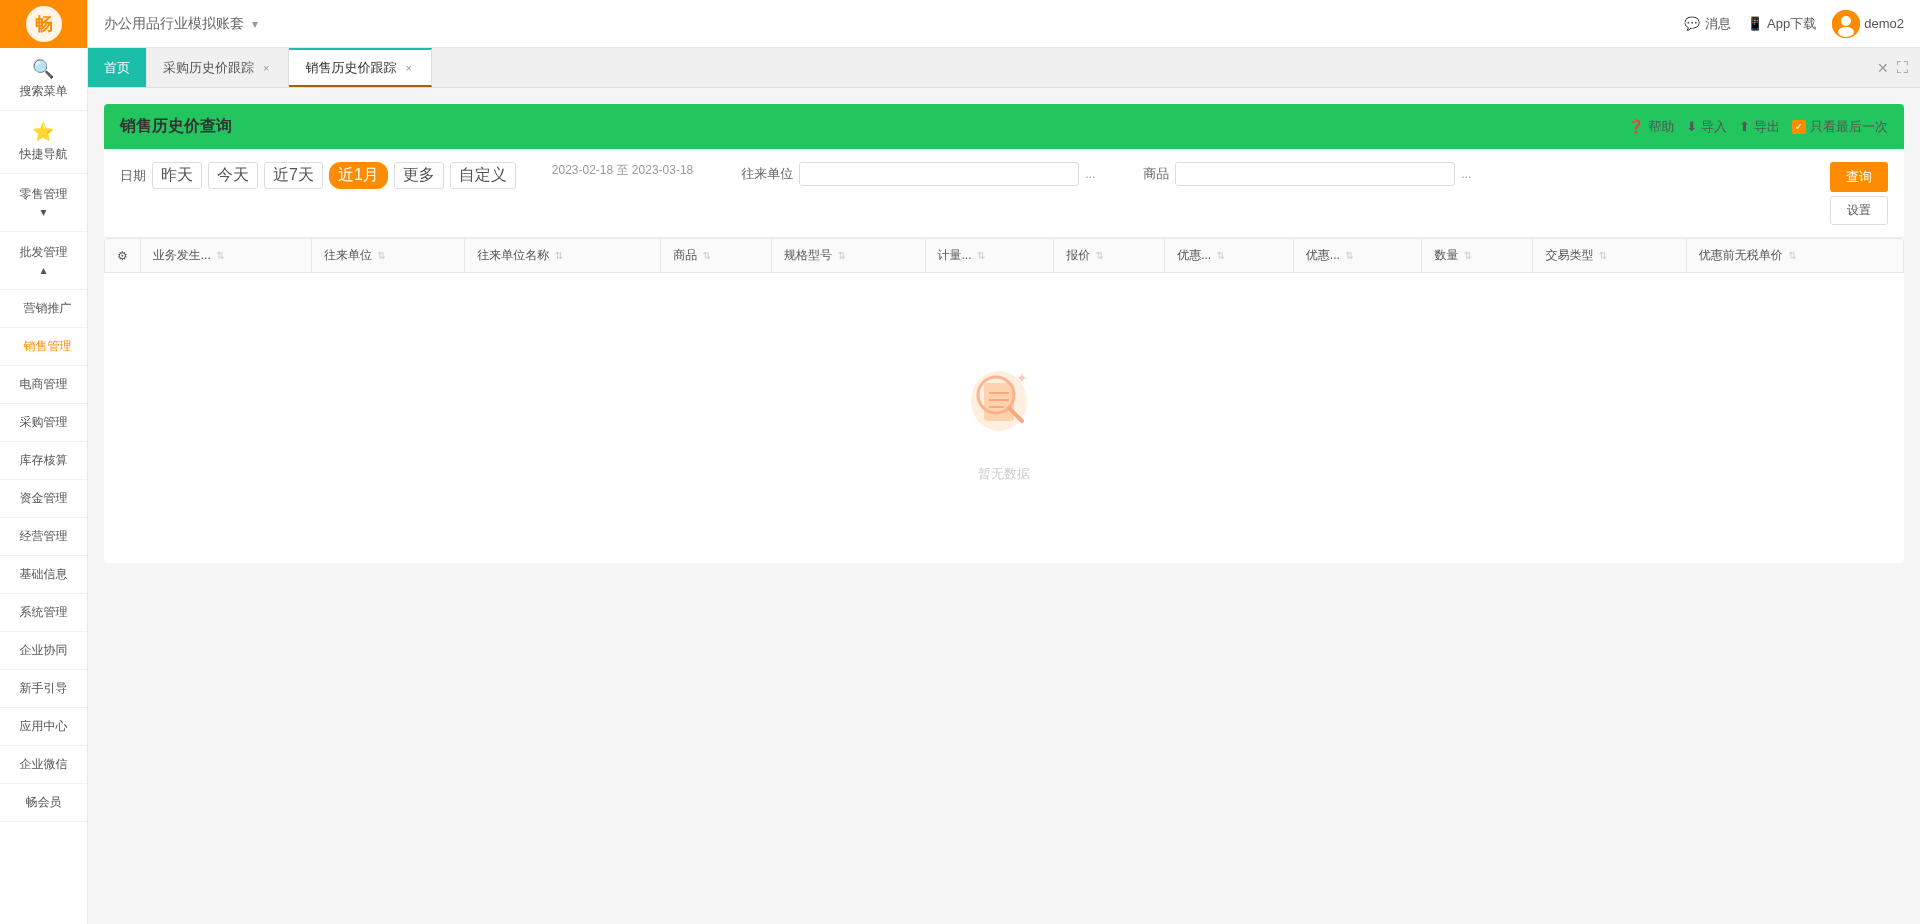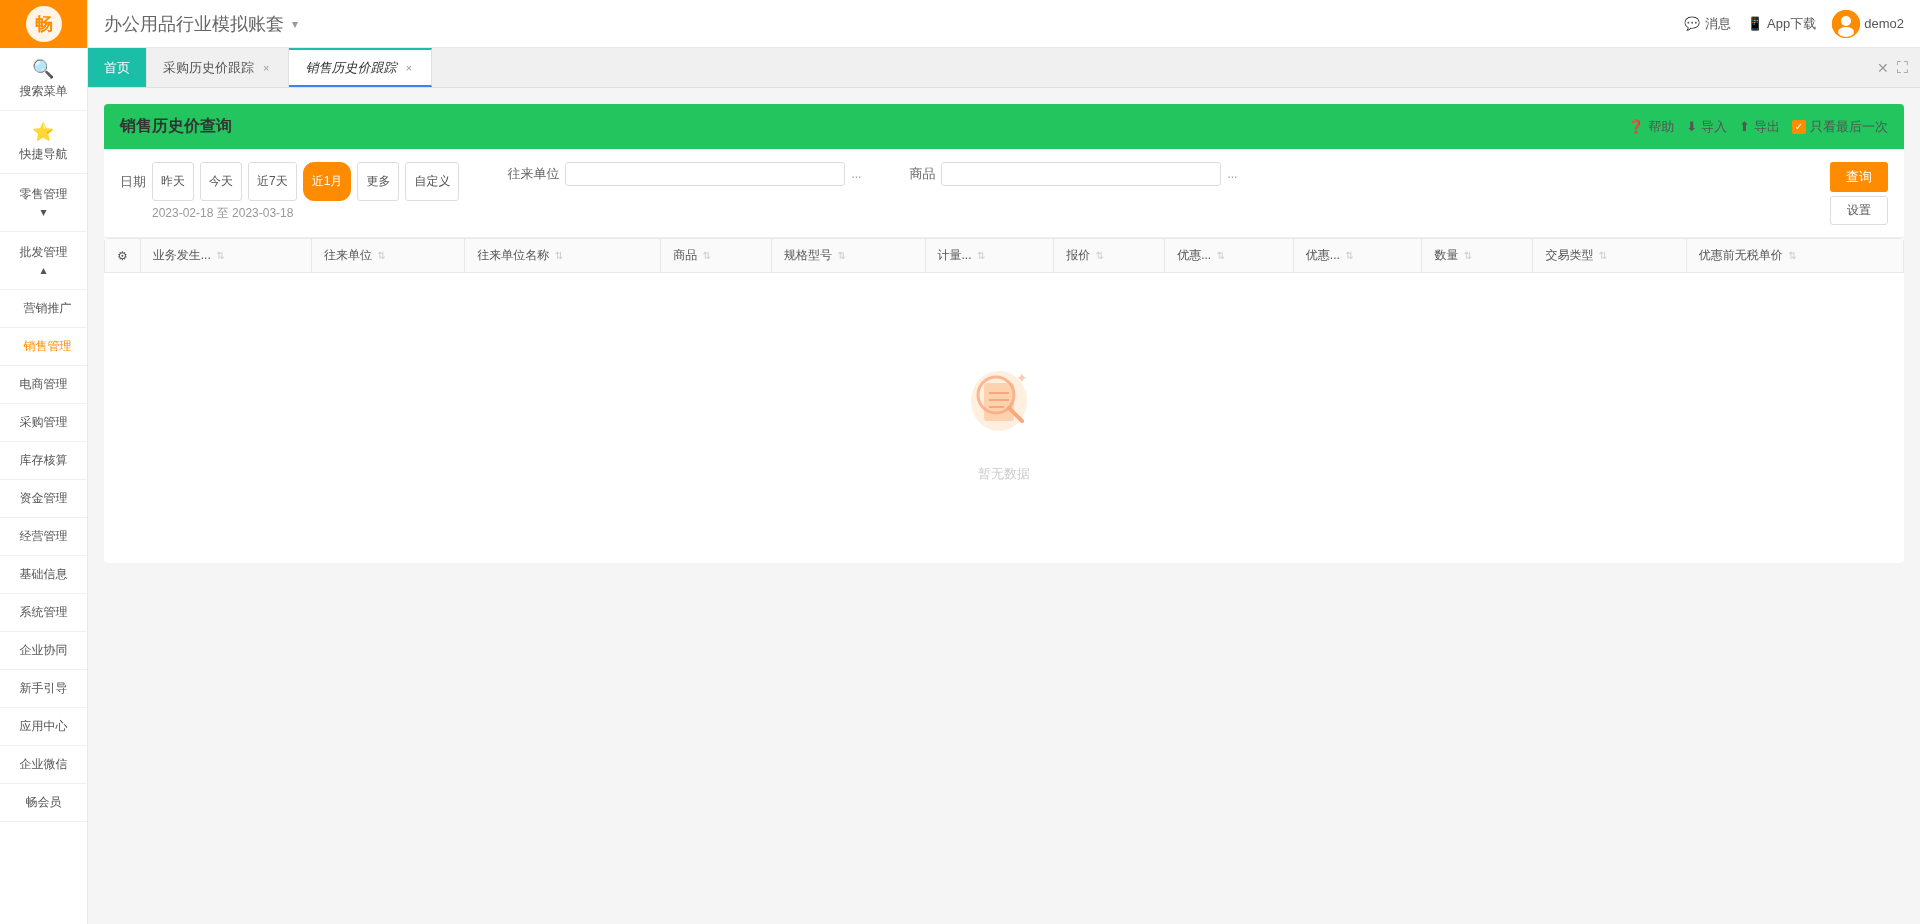--- a/index.html
+++ b/index.html
@@ -14,48 +14,48 @@
     .sidebar-item.active { color: #ff8c00; }
     .sidebar-item .icon { font-size: 18px; margin-bottom: 3px; }
     .sidebar-item.has-arrow { flex-direction: column; justify-content: center; gap: 2px; padding: 12px 4px; }
 
     
     .main { flex: 1; display: flex; flex-direction: column; height: 100vh; overflow: hidden; }
 
     
     .topbar { height: 48px; background: #fff; display: flex; align-items: center; justify-content: space-between; padding: 0 16px; border-bottom: 1px solid #e8e8e8; flex-shrink: 0; }
     .topbar-left { display: flex; align-items: center; gap: 8px; }
-    .topbar-title { font-size: 18px; color: #666; }
+    .topbar-title { font-size: 14px; color: #666; }
     .topbar-dropdown { color: #999; font-size: 12px; cursor: pointer; }
     .topbar-right { display: flex; align-items: center; gap: 16px; font-size: 13px; color: #555; }
     .topbar-right-item { display: flex; align-items: center; gap: 4px; cursor: pointer; }
     .avatar { width: 28px; height: 28px; border-radius: 50%; background: #ff8c00; display: flex; align-items: center; justify-content: center; color: #fff; font-size: 12px; }
 
     
     .tabs-bar { height: 40px; background: #f0f0f0; display: flex; align-items: stretch; flex-shrink: 0; border-bottom: 1px solid #e0e0e0; }
     .tab { display: flex; align-items: center; padding: 12px 16px; font-size: 13px; cursor: pointer; border-right: 1px solid #e0e0e0; gap: 6px; color: #555; background: #f0f0f0; }
-    .tab.active { background: #fff; color: #333; border-bottom: 2px solid #3b82f6; font-style: italic; }
+    .tab.active { background: #fff; color: #333; border-bottom: 2px solid #a16207; }
     .tab:first-child { background: #fff; color: #333; border-bottom: 2px solid #fff; border-right: 1px solid #e0e0e0; }
     .tab-home { background: #1bbfa7 !important; color: #fff !important; border-bottom: none !important; }
     .tab-close { font-size: 11px; color: #999; cursor: pointer; padding: 1px 3px; border-radius: 3px; }
     .tabs-end { margin-left: auto; display: flex; align-items: center; gap: 8px; padding: 0 12px; }
     .tabs-end-icon { font-size: 16px; color: #999; cursor: pointer; }
 
     
     .content { flex: 1; padding: 16px; overflow: auto; background: #f5f5f5; }
     .page-title { font-size: 16px; font-weight: bold; color: #333; }
     .page-actions { display: flex; align-items: center; gap: 12px; font-size: 13px; color: #555; }
     .page-action { display: flex; align-items: center; gap: 4px; cursor: pointer; }
     .checkbox-label { display: flex; align-items: center; gap: 4px; cursor: pointer; }
     .checkbox-checked { width: 14px; height: 14px; background: #ff8c00; border-radius: 2px; display: flex; align-items: center; justify-content: center; color: #fff; font-size: 10px; }
 
     
     .filter-area { background: #fff; padding: 12px 16px; display: flex; align-items: center; gap: 16px; flex-wrap: wrap; border-bottom: 1px solid #f0f0f0; }
     .filter-label { color: #666; font-size: 13px; white-space: nowrap; }
-    .date-btn { padding: 10px 8px; border-radius: 3px; border: 1px solid #ddd; background: #fff; font-size: 12px; cursor: pointer; color: #555; }
+    .date-btn { padding: 2px 8px; border-radius: 3px; border: 1px solid #ddd; background: #fff; font-size: 16px; cursor: pointer; color: #555; }
     .date-btn.active { background: #ff8c00; color: #fff; border-color: #ff8c00; border-radius: 11px; }
     .date-range { font-size: 12px; color: #999; margin-left: 4px; }
     .filter-input { border: 1px solid #ddd; border-radius: 3px; padding: 4px 8px; font-size: 12px; width: 200px; color: #333; }
     .filter-dots { color: #999; font-size: 12px; cursor: pointer; }
     .query-btn { background: #ff8c00; color: #fff; border: none; border-radius: 3px; padding: 6px 16px; font-size: 13px; cursor: pointer; }
     .setting-btn { background: #fff; color: #555; border: 1px solid #ddd; border-radius: 3px; padding: 5px 12px; font-size: 12px; cursor: pointer; }
 
     
     .table-wrap { background: #fff; border-radius: 4px; overflow: auto; }
     .data-table { width: 100%; border-collapse: collapse; font-size: 12px; }
@@ -216,21 +216,21 @@
           <div class="checkbox-label">
             <div class="checkbox-checked">✓</div>
             <span>只看最后一次</span>
           </div>
         </div>
       </div>
 
       <div class="filter-area">
         <div style="display:flex; align-items:flex-start; gap:8px; width:100%;">
 
-          <div style="display:flex; flex-direction:column; gap:4px;">
+          <div style="display:flex; flex-direction:row; gap:4px;">
             <div style="display:flex; align-items:center; gap:6px;">
               <span class="filter-label">日期</span>
               <button class="date-btn">昨天</button>
               <button class="date-btn">今天</button>
               <button class="date-btn">近7天</button>
               <button class="date-btn active">近1月</button>
               <button class="date-btn">更多</button>
               <button class="date-btn">自定义</button>
             </div>
             <div style="padding-left:28px;">

